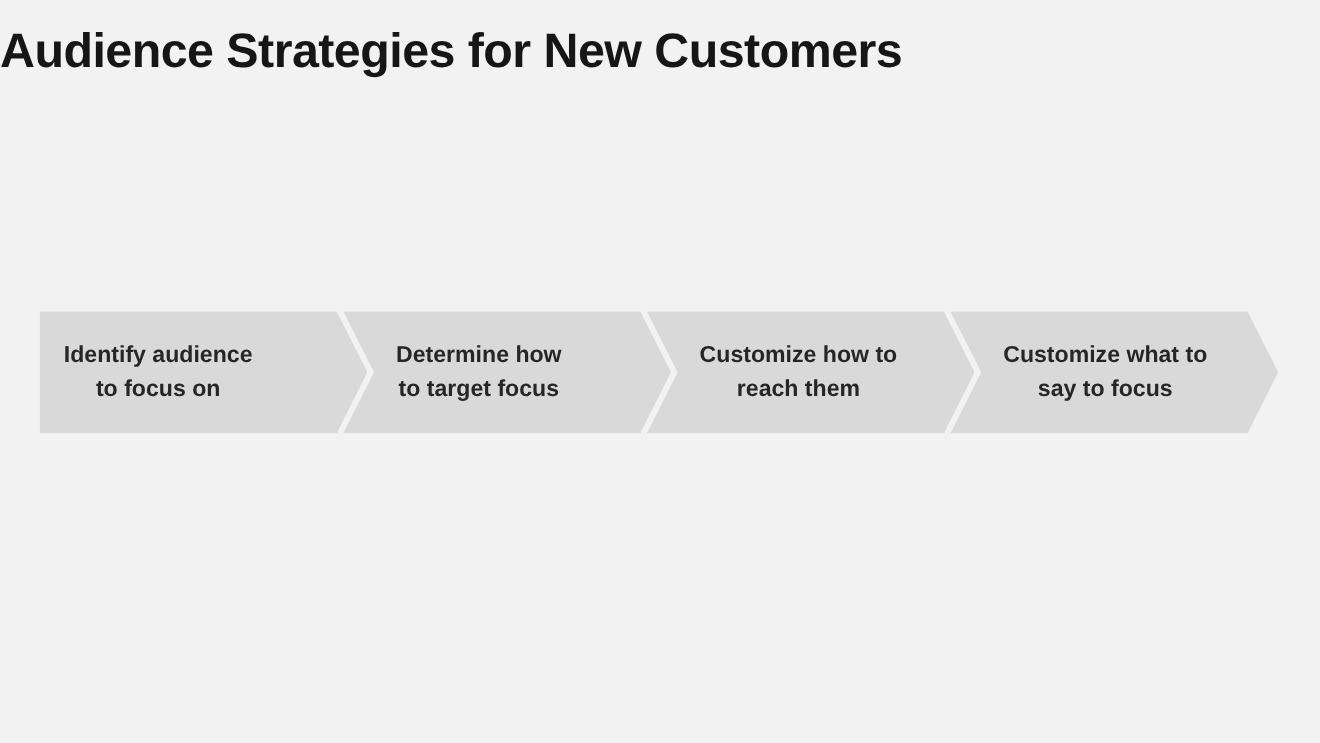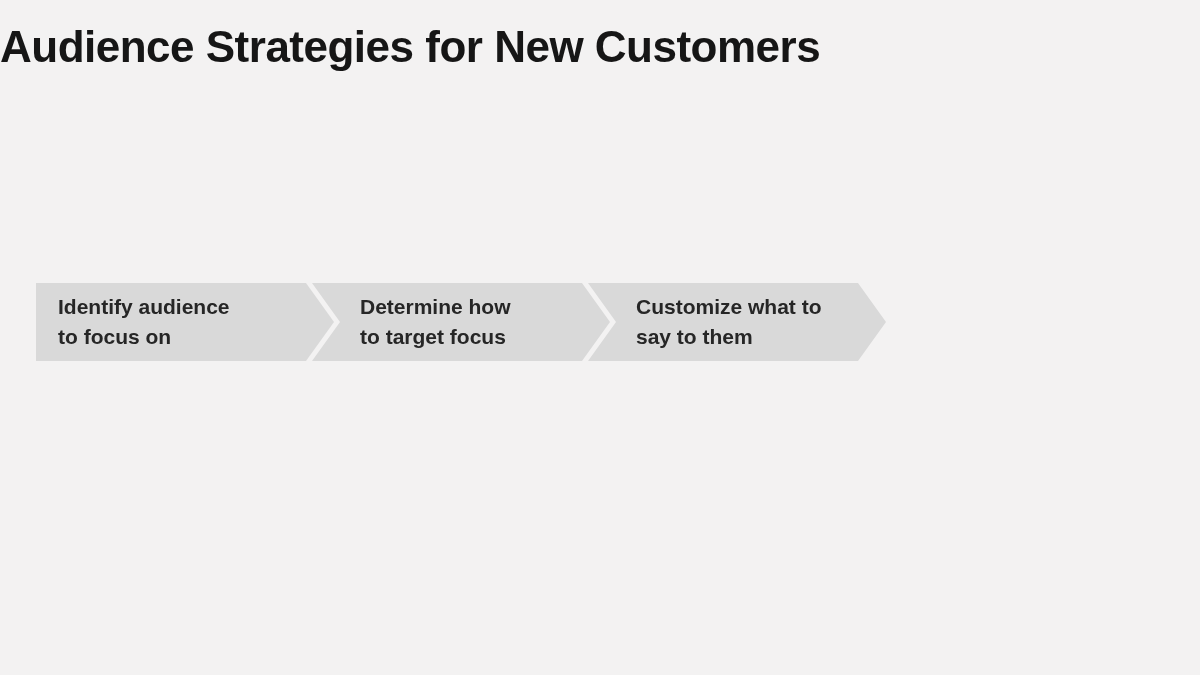--- a/index.html
+++ b/index.html
@@ -28,26 +28,27 @@
   .flow {
     position: absolute;
     top: 283px;
     left: 36px;
     height: 111px;
     display: flex;
     align-items: stretch;
   }
   .chevron {
     width: 298px;
-    height: 78px;
+    height: 111px;
     background: #d9d9d9;
     display: flex;
     align-items: center;
     box-sizing: border-box;
     flex: 0 0 auto;
+    text-align: center;
   }
   .chevron .label {
     font-size: 21px;
     font-weight: bold;
     line-height: 1.43;
     color: #262626;
     white-space: pre-line;
   }
   .chevron.first {
     clip-path: polygon(0 0, calc(100% - 28px) 0, 100% 50%, calc(100% - 28px) 100%, 0 100%);
@@ -69,19 +70,23 @@
   <div class="chevron first">
     <span class="label">Identify audience
 to focus on</span>
   </div>
 
   <div class="chevron rest">
     <span class="label">Determine how
 to target focus</span>
   </div>
 
+  <div class="chevron rest">
+    <span class="label">Customize how to
+reach them</span>
+  </div>
 
   <div class="chevron rest">
     <span class="label">Customize what to
-say to them</span>
+say to focus</span>
   </div>
 
 </div>
 
 </body></html>

